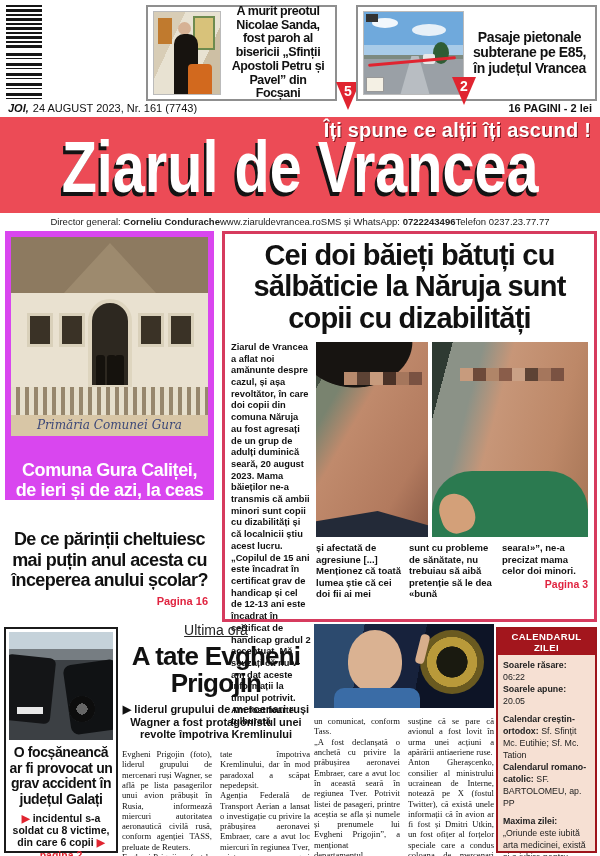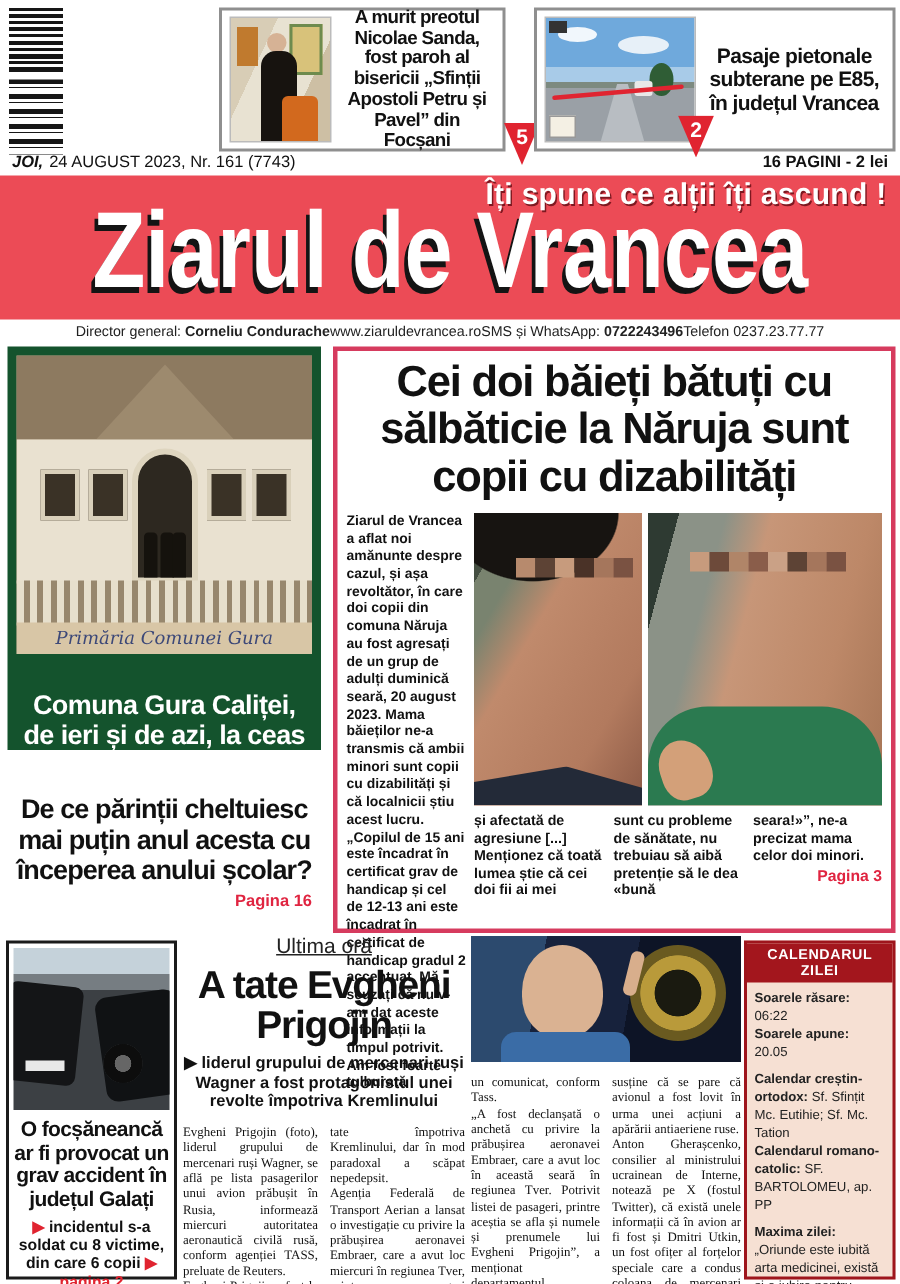--- a/index.html
+++ b/index.html
@@ -38,21 +38,21 @@
   .mast-title{position:absolute;left:0;top:14px;width:600px;text-align:center;color:#fff;font-weight:bold;
     font-size:72px;line-height:1.02;white-space:nowrap}
   .mast-title span{display:inline-block;transform:scaleX(0.8);transform-origin:center;
     text-shadow:-3px 4px 0 #141414}
 
   .infobar{left:0;top:214px;width:600px;height:15px;display:flex;justify-content:center;
     padding:0 8px;box-sizing:border-box;font-size:9.5px;color:#222;align-items:center}
   .infobar b{font-weight:bold}
 
   
-  .blackbox{left:5px;top:231px;width:209px;height:269px;background:#14532d;box-sizing:border-box;padding:6px}
+  .blackbox{left:5px;top:231px;width:209px;height:269px;background:#d946ef;box-sizing:border-box;padding:6px}
   .ph-primarie{position:relative;width:100%;height:199px;background:#b9a387;overflow:hidden}
   .pr-roof{position:absolute;left:0;top:0;width:100%;height:56px;background:#8d7a60}
   .pr-gable{position:absolute;left:50%;top:6px;transform:translateX(-50%);width:0;height:0;
     border-left:46px solid transparent;border-right:46px solid transparent;border-bottom:50px solid #9d8a6e}
   .pr-wall{position:absolute;left:0;top:56px;width:100%;height:96px;background:#e9e1d0}
   .pr-win{position:absolute;top:76px;width:26px;height:34px;background:#3a3226;border:3px solid #d9d0ba;box-sizing:border-box}
   .pr-door{position:absolute;left:50%;top:62px;transform:translateX(-50%);width:44px;height:90px;
     background:#2d2820;border-radius:22px 22px 0 0;border:4px solid #ded5bf;box-sizing:border-box}
   .pr-fig{position:absolute;bottom:0;width:9px;height:30px;background:#15120d;border-radius:3px 3px 0 0}
   .pr-fence{position:absolute;left:0;top:150px;width:100%;height:30px;

